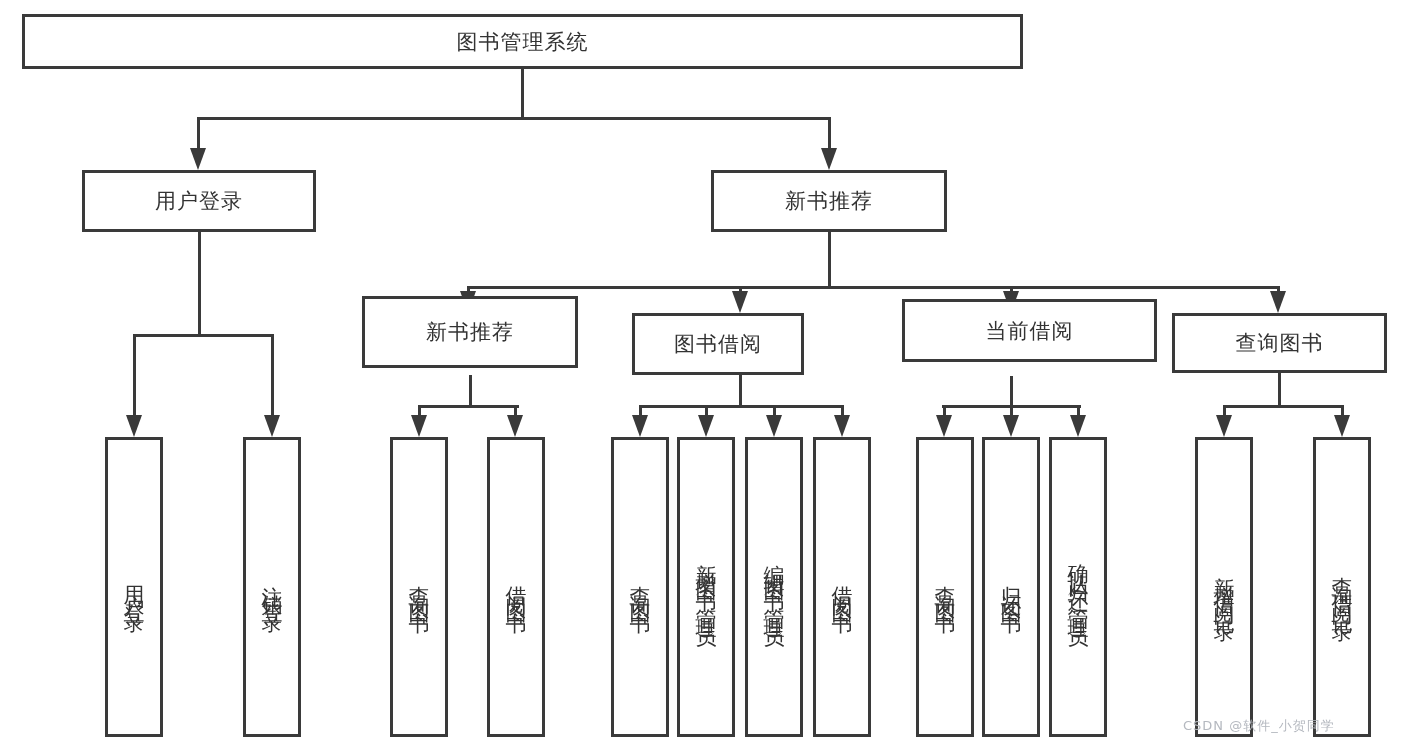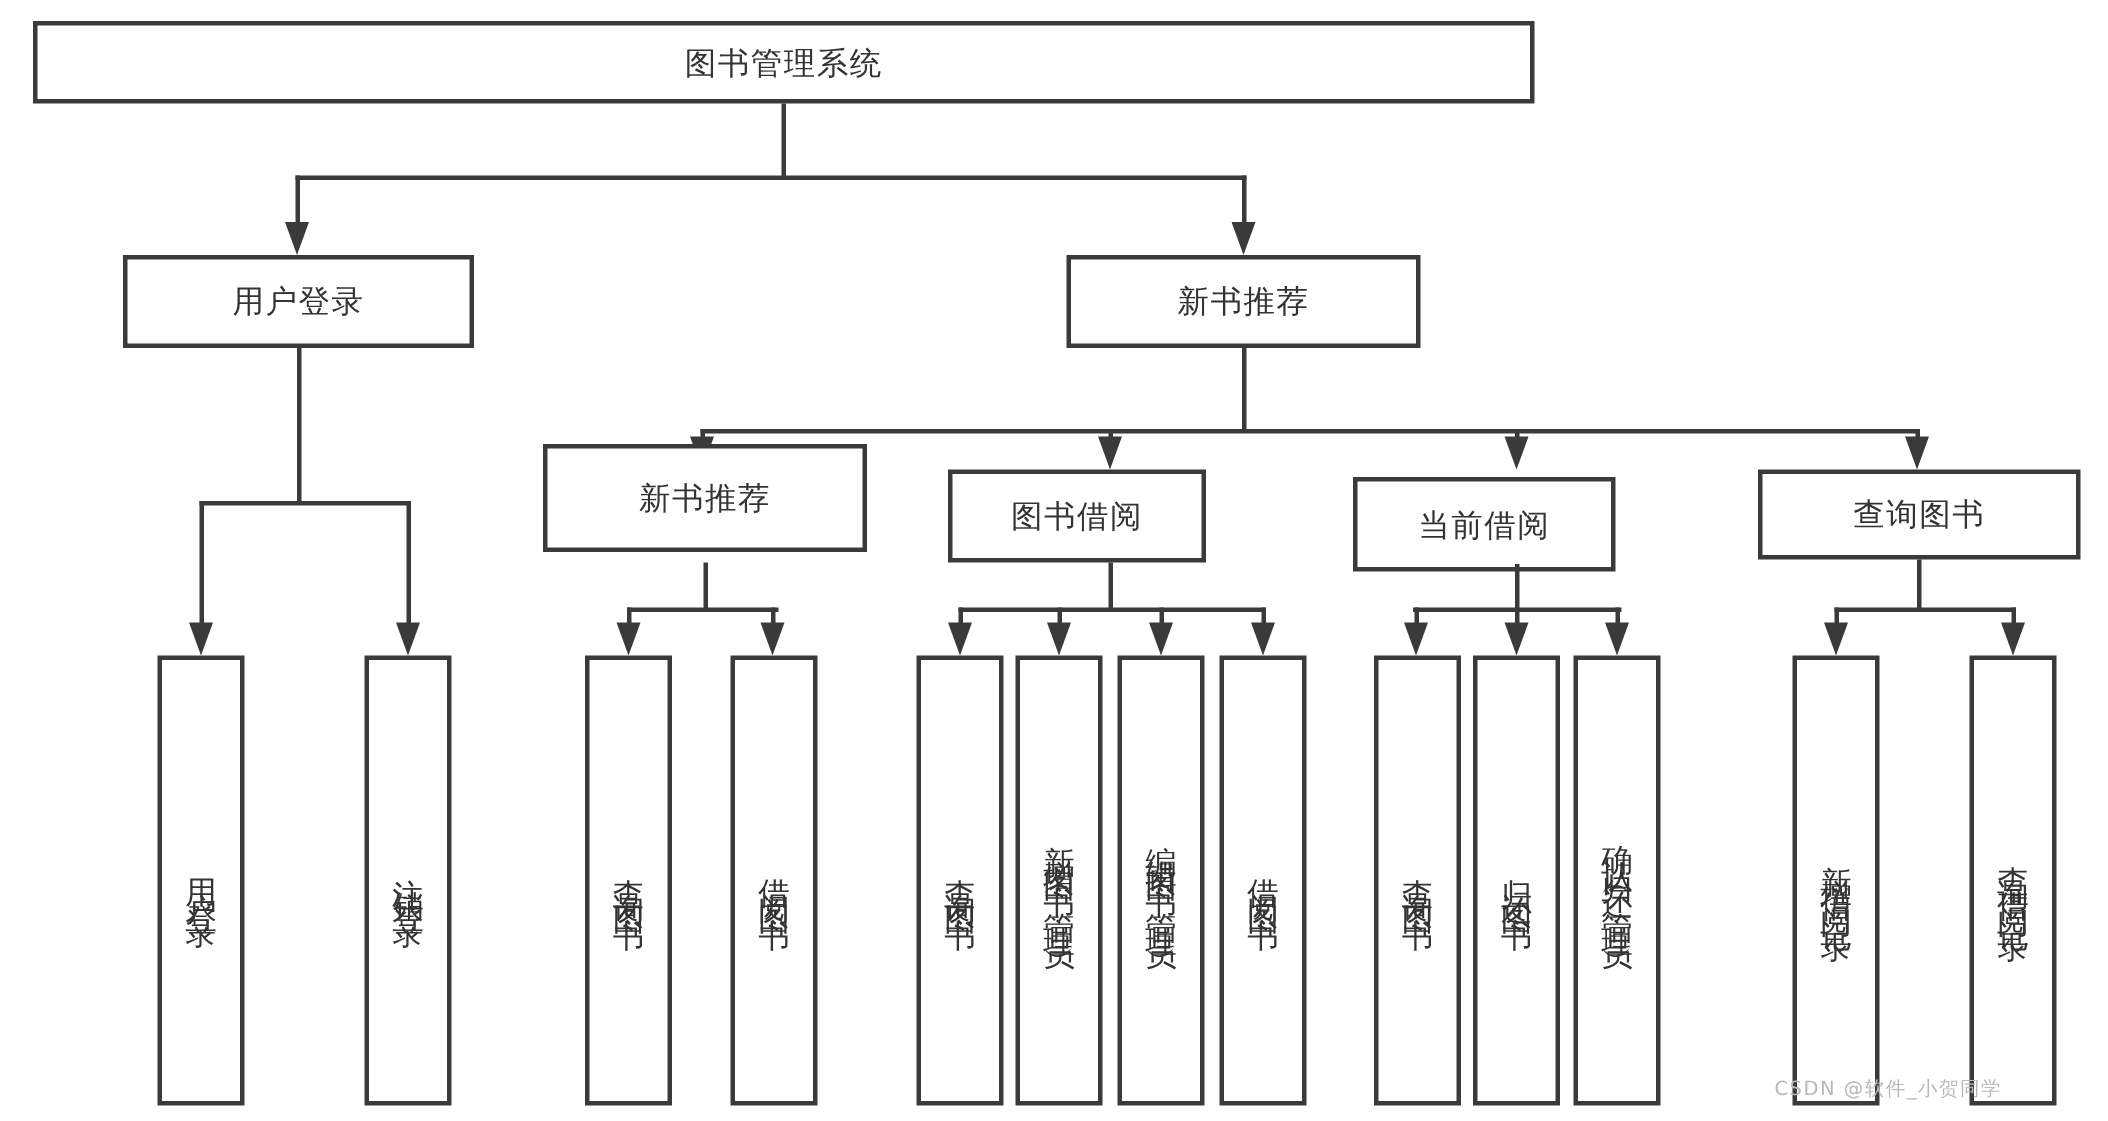--- a/index.html
+++ b/index.html
@@ -74,21 +74,21 @@
   <div class="arr" style="left:1003px;top:291px"></div>
   <div class="v" style="left:1277px;top:286px;height:8px"></div>
   <div class="arr" style="left:1270px;top:291px"></div>
 
   <div class="node" style="left:362px;top:296px;width:216px;height:72px">
     <span>新书推荐</span>
   </div>
   <div class="node" style="left:632px;top:313px;width:172px;height:62px">
     <span>图书借阅</span>
   </div>
-  <div class="node" style="left:902px;top:318px;width:175px;height:63px">
+  <div class="node" style="left:902px;top:299px;width:255px;height:63px">
     <span>当前借阅</span>
   </div>
   <div class="node" style="left:1172px;top:313px;width:215px;height:60px">
     <span>查询图书</span>
   </div>
 
   <div class="v" style="left:469px;top:375px;height:32px"></div>
   <div class="v" style="left:739px;top:375px;height:32px"></div>
   <div class="v" style="left:1010px;top:376px;height:31px"></div>
   <div class="v" style="left:1278px;top:373px;height:34px"></div>

